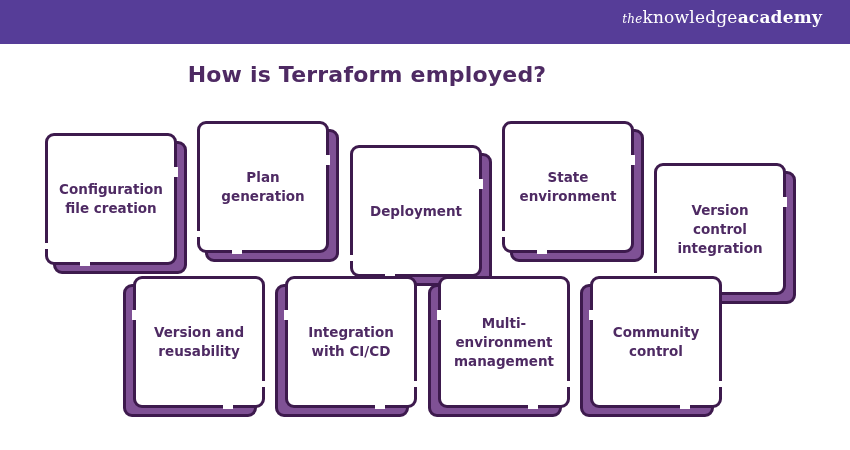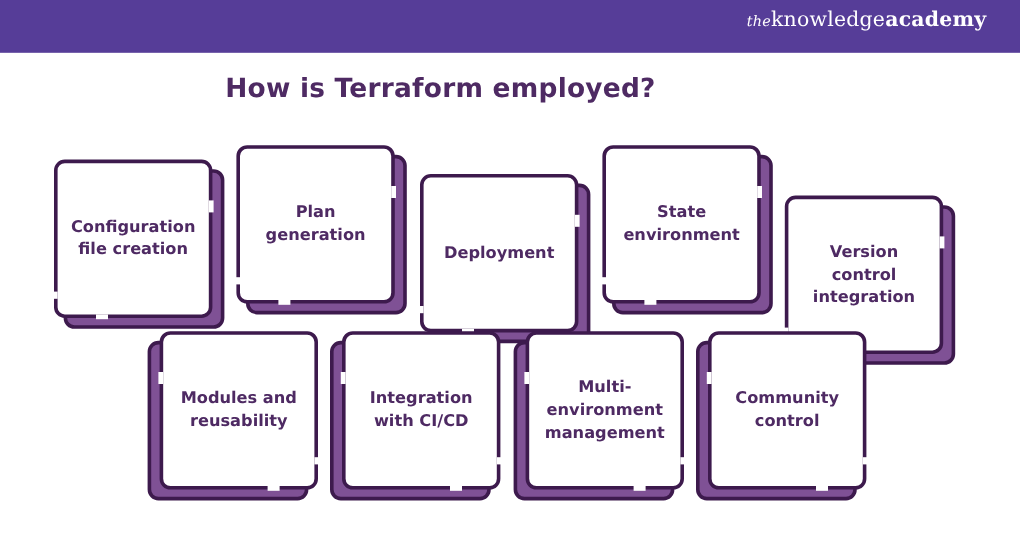--- a/index.html
+++ b/index.html
@@ -78,21 +78,21 @@
 integration</span>
     </div>
   <div class="gap" style="left:129px;top:34px;width:4px;height:10px;"></div>
   <div class="gap" style="left:35px;top:129px;width:10px;height:4px;"></div>
   <div class="gap" style="left:-1px;top:110px;width:4px;height:6px;"></div>
 </div>
 
 <div class="card bottom" style="left:121px;top:276px;">
   <div class="shadow"></div>
   <div class="face">
-      <span class="label">Modules and
+      <span class="label">Version and
 reusability</span>
     </div>
   <div class="gap" style="left:11px;top:34px;width:4px;height:10px;"></div>
   <div class="gap" style="left:102px;top:129px;width:10px;height:4px;"></div>
   <div class="gap" style="left:141px;top:105px;width:4px;height:6px;"></div>
 </div>
 
 <div class="card bottom" style="left:273px;top:276px;">
   <div class="shadow"></div>
   <div class="face">

